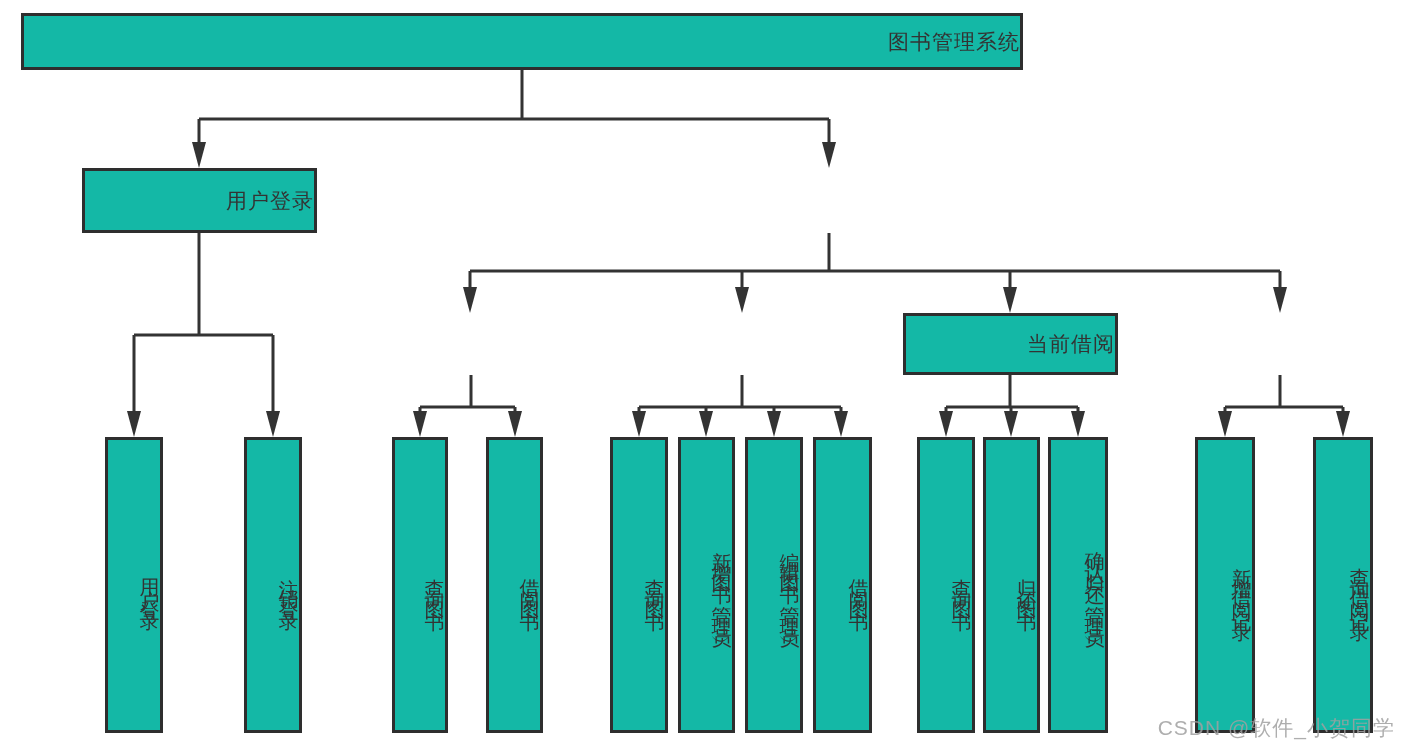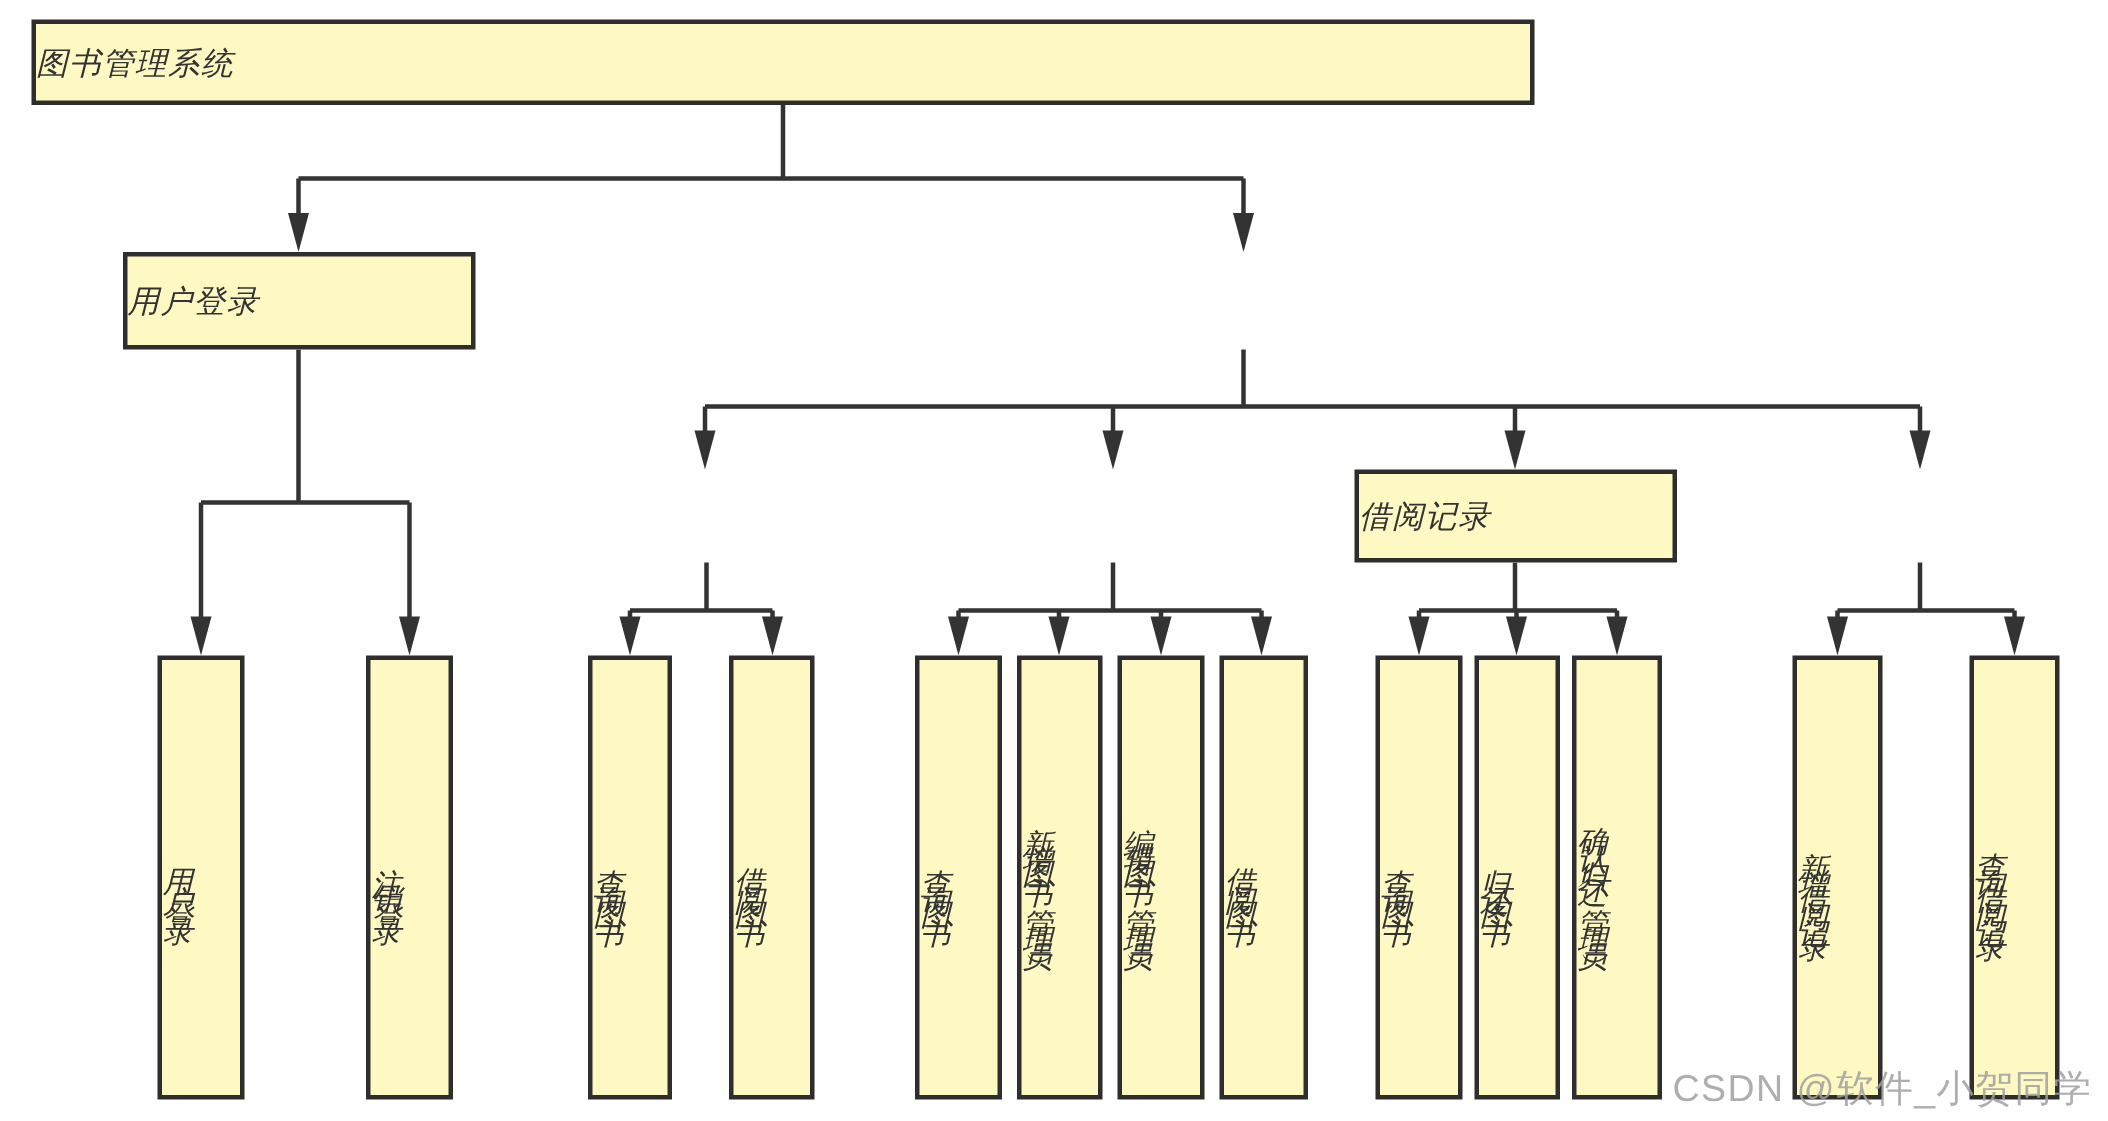--- a/index.html
+++ b/index.html
@@ -10,44 +10,43 @@
     font-family:"Liberation Sans", sans-serif;
     overflow:hidden;
   }
   .connectors { position:absolute; left:0; top:0; }
   .connectors path { stroke:#333333; stroke-width:3; fill:none; }
   .connectors polygon { fill:#333333; stroke:none; }
   .node {
     position:absolute;
     box-sizing:border-box;
     border:3px solid #2e2e2e;
-    background:#fef9c3;
+    background:#14b8a6;
     display:flex;
     align-items:center;
-    justify-content:flex-start;
+    justify-content:flex-end;
     color:#333333;
-    font-style:italic;
   }
   .node.h span {
     font-size:21px;
     letter-spacing:1px;
     white-space:nowrap;
   }
   .node.v span {
     writing-mode:vertical-rl;
     text-orientation:mixed;
     font-size:20px;
     letter-spacing:11px;
     line-height:1;
   }
   .watermark {
     position:absolute;
     right:10px;
     bottom:5px;
-    font-size:25px;
+    font-size:21px;
     color:rgba(160,160,160,0.85);
     letter-spacing:1px;
     white-space:nowrap;
     text-align:right;
   }
 </style>
 </head>
 <body>
 
 <div class="canvas">
@@ -90,21 +89,21 @@
 
   <div class="node h" style="left:21px;top:13px;width:1002px;height:57px">
     <span>图书管理系统</span>
   </div>
 
   <div class="node h" style="left:82px;top:168px;width:235px;height:65px">
     <span>用户登录</span>
   </div>
 
   <div class="node h" style="left:903px;top:313px;width:215px;height:62px">
-    <span>借阅记录</span>
+    <span>当前借阅</span>
   </div>
 
   <div class="node v" style="left:105px;top:437px;width:58px;height:296px">
     <span>用户登录</span>
   </div>
   <div class="node v" style="left:244px;top:437px;width:58px;height:296px">
     <span>注销登录</span>
   </div>
   <div class="node v" style="left:392px;top:437px;width:56px;height:296px">
     <span>查询图书</span>

